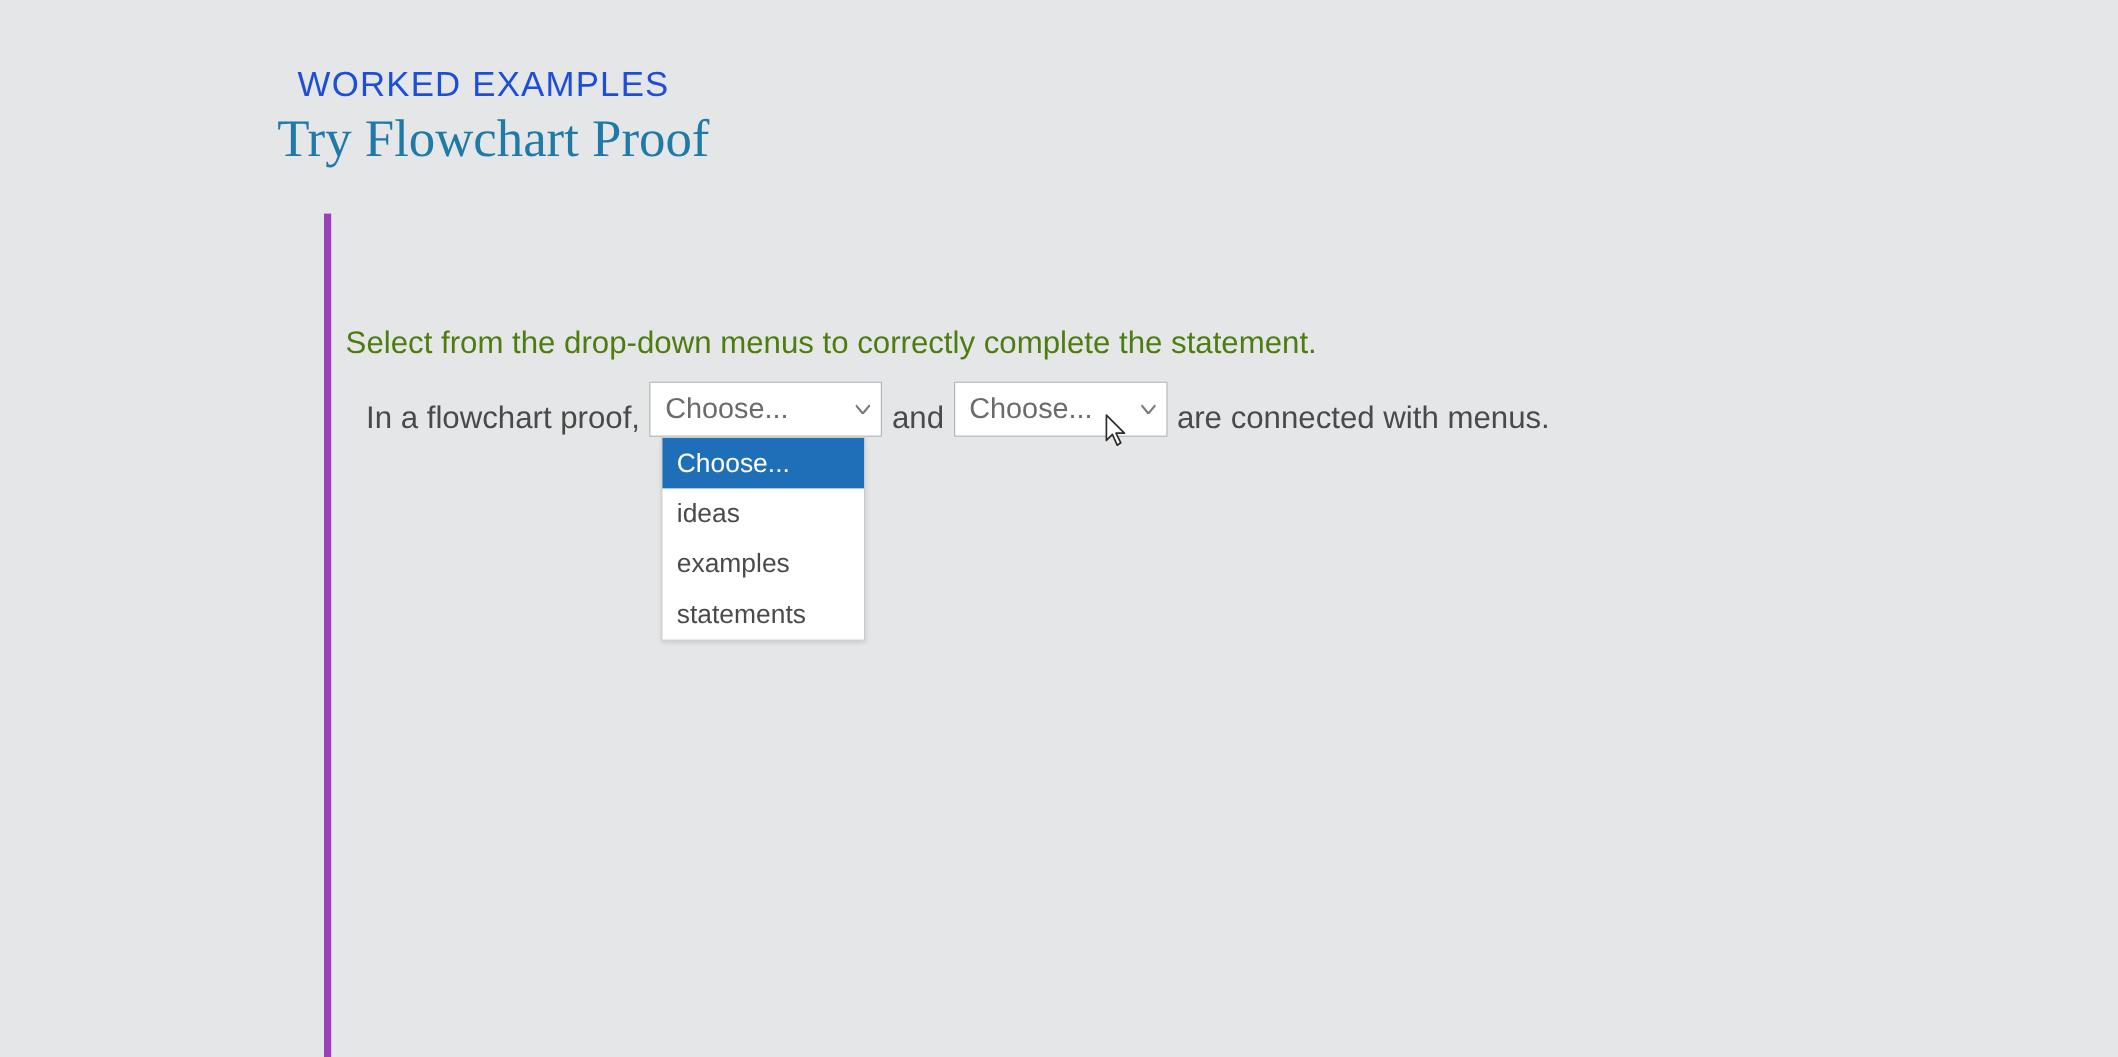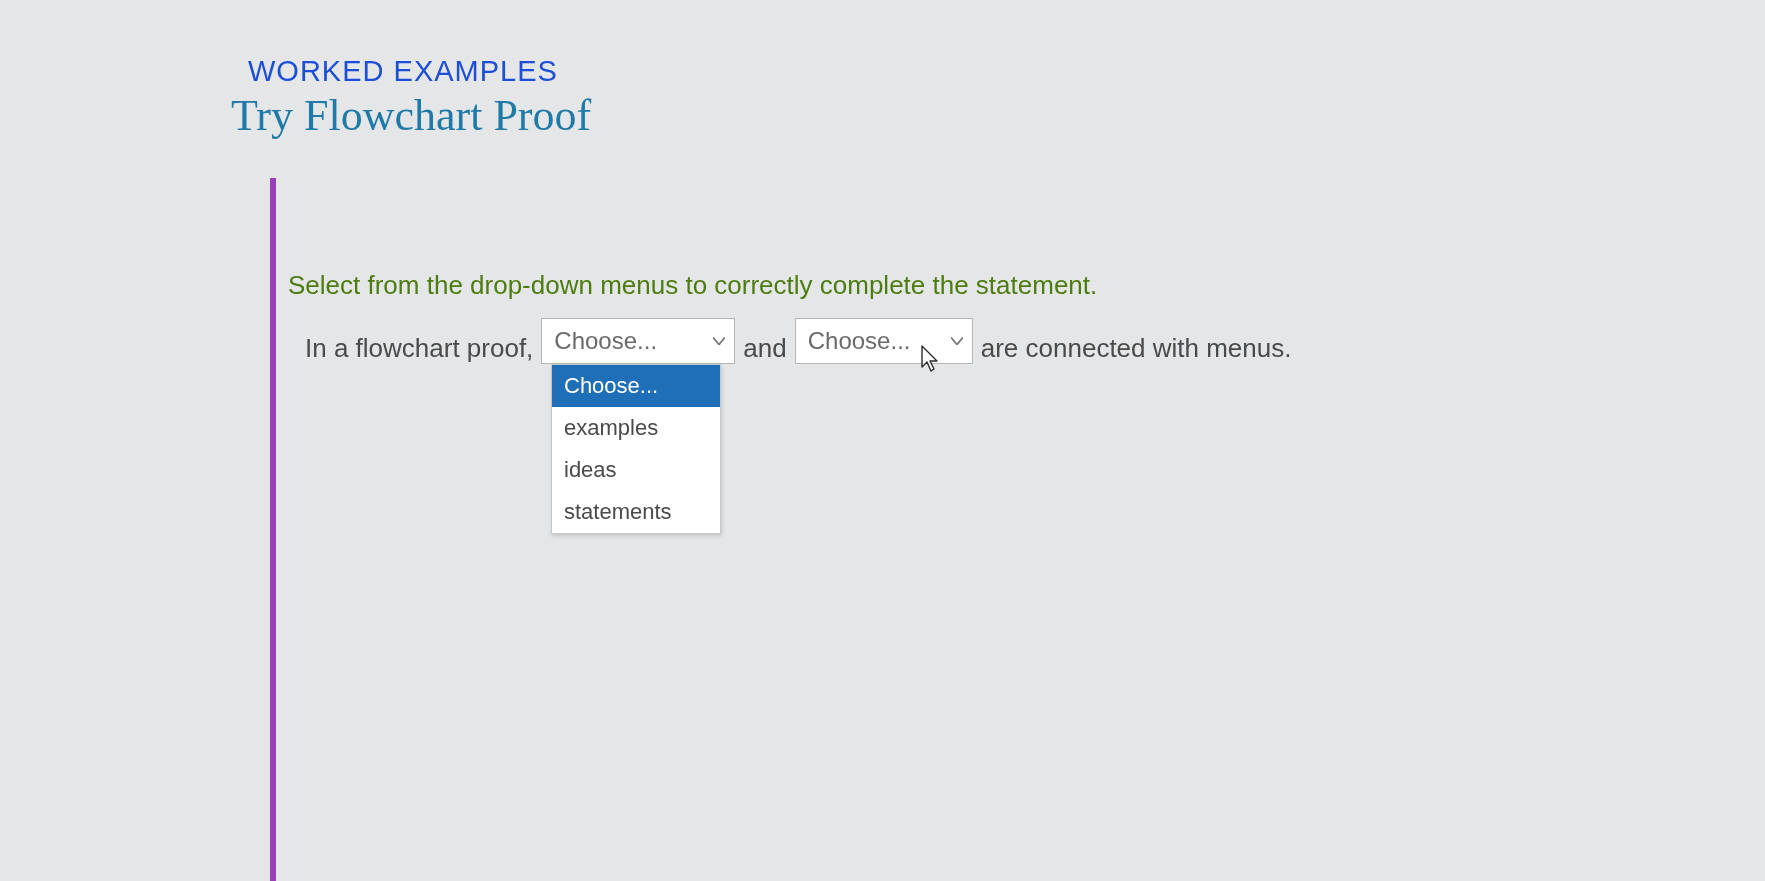--- a/index.html
+++ b/index.html
@@ -149,22 +149,22 @@
           <path d="M0 0 L5 6 L10 0" fill="none" stroke="currentColor" stroke-width="1.5"></path>
         </svg>
       </span>
     </span>
 
     <span>are connected with menus.</span>
   </div>
 
   <div class="dropdown-list">
     <div class="dropdown-option highlight">Choose...</div>
+    <div class="dropdown-option">ideas</div>
     <div class="dropdown-option">examples</div>
-    <div class="dropdown-option">ideas</div>
     <div class="dropdown-option">statements</div>
   </div>
 
   <div class="cursor">
     <svg viewBox="0 0 20 28" width="22" height="28">
       <path d="M1 1 L1 22 L6 17 L10 26 L13 24 L9 16 L16 16 Z" fill="#ffffff" stroke="#2b2b2b" stroke-width="1.4" stroke-linejoin="round"></path>
     </svg>
   </div>
 
 </div>

